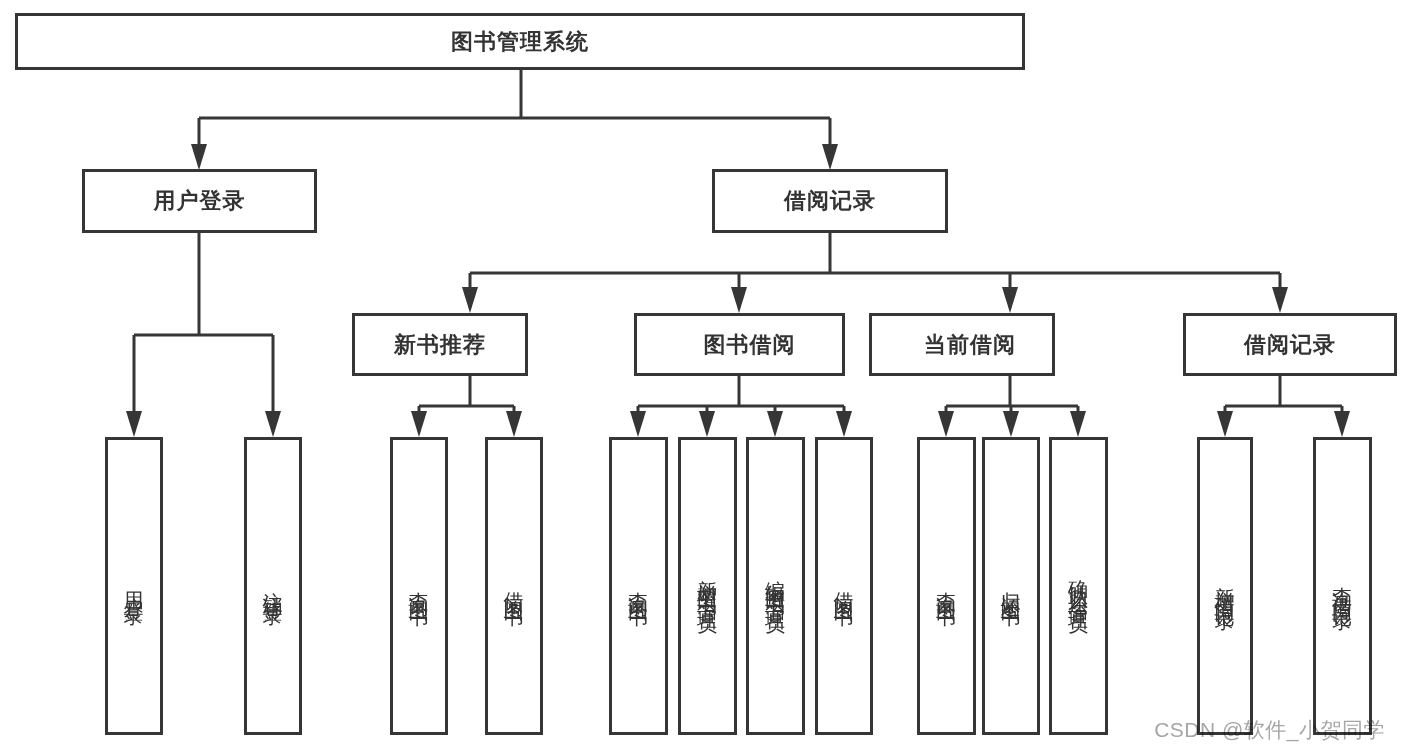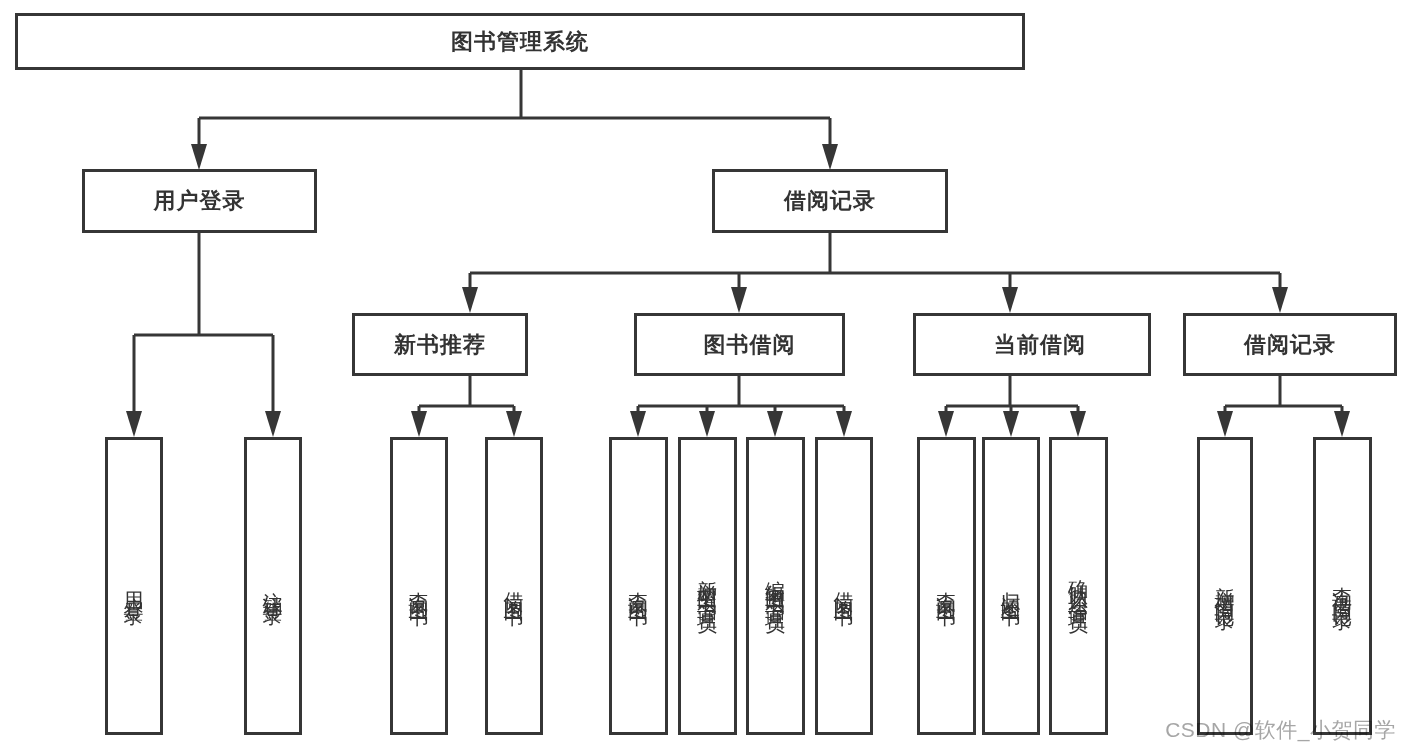--- a/index.html
+++ b/index.html
@@ -39,21 +39,21 @@
   .node.v{
     top:437px;height:298px;
     writing-mode:vertical-rl;
     text-orientation:mixed;
     font-size:20px;
     letter-spacing:5px;
     line-height:1;
   }
   .watermark{
     position:absolute;
-    right:9px;top:716px;
+    right:20px;top:716px;
     font-size:21px;
     color:var(--color-watermark);
     letter-spacing:0.5px;
     z-index:3;
     mix-blend-mode:multiply;
     white-space:nowrap;
     text-align:right;
   }
 </style>
 </head>
@@ -94,21 +94,21 @@
     </g>
   </svg>
 
   <div class="node h root">图书管理系统</div>
 
   <div class="node h lvl2" style="left:82px;width:235px;">用户登录</div>
   <div class="node h lvl2" style="left:712px;width:236px;">借阅记录</div>
 
   <div class="node h lvl3" style="left:352px;width:176px;">新书推荐</div>
   <div class="node h lvl3" style="left:634px;width:211px;padding-left:20px;">图书借阅</div>
-  <div class="node h lvl3" style="left:913px;width:238px;padding-left:16px;">当前借阅</div>
+  <div class="node h lvl3" style="left:869px;width:186px;padding-left:16px;">当前借阅</div>
   <div class="node h lvl3" style="left:1173px;width:214px;margin-left:10px;">借阅记录</div>
 
   <div class="node v" style="left:105px;width:58px;">用户登录</div>
   <div class="node v" style="left:244px;width:58px;">注销登录</div>
 
   <div class="node v" style="left:390px;width:58px;">查询图书</div>
   <div class="node v" style="left:485px;width:58px;">借阅图书</div>
 
   <div class="node v" style="left:609px;width:59px;">查询图书</div>
   <div class="node v" style="left:678px;width:59px;">新增图书（管理员）</div>

